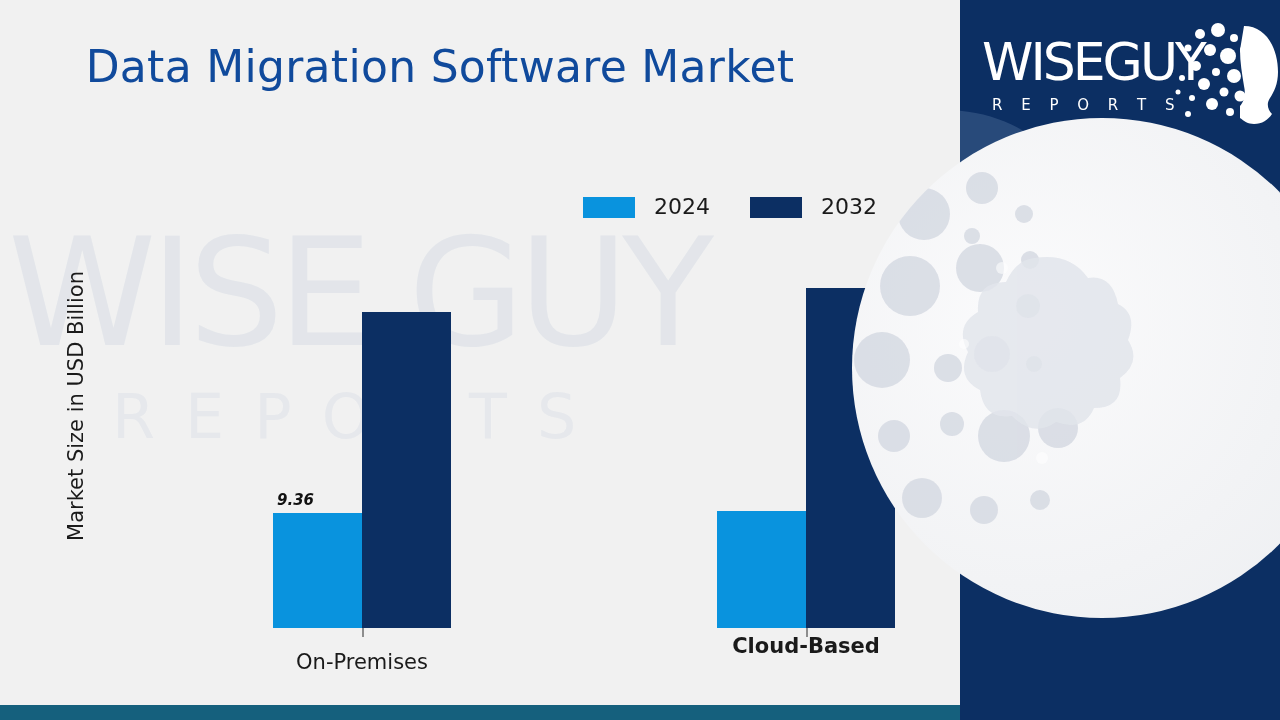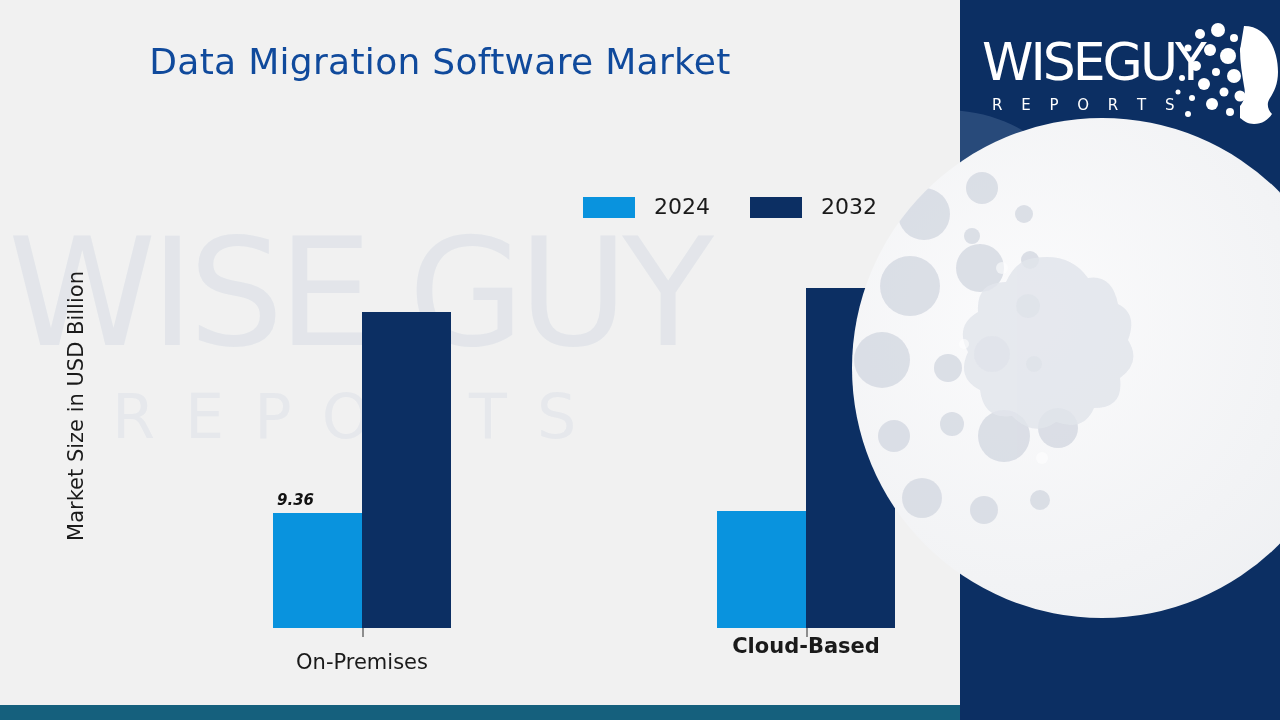--- a/index.html
+++ b/index.html
@@ -50,21 +50,21 @@
   .wm-line2{
     position:absolute;left:96px;top:168px;
     font-size:62px;font-weight:400;letter-spacing:30px;
     color:#e6e8ec;opacity:.95;line-height:1;
   }
 
   
   .chart-title{
     position:absolute;left:0px;top:41px;width:880px;
     text-align:center;
-    font-size:36px;font-weight:400;color:#104a9c;
+    font-size:44px;font-weight:400;color:#104a9c;
     letter-spacing:.3px;white-space:nowrap;
   }
 
   
   .ylabel{
     position:absolute;left:-104px;top:394px;width:360px;
     transform:rotate(-90deg);transform-origin:center center;
     text-align:center;
     font-size:21px;color:#1a1a1a;white-space:nowrap;
   }

